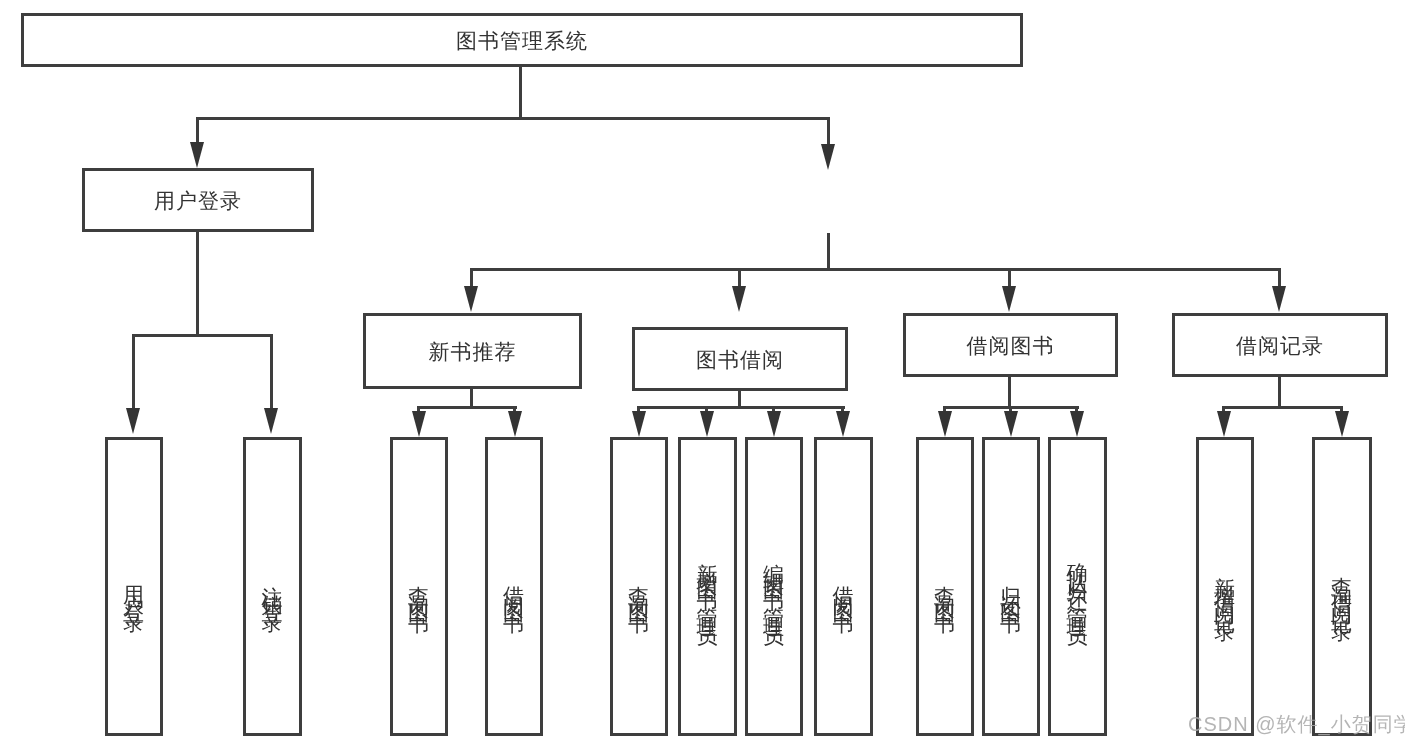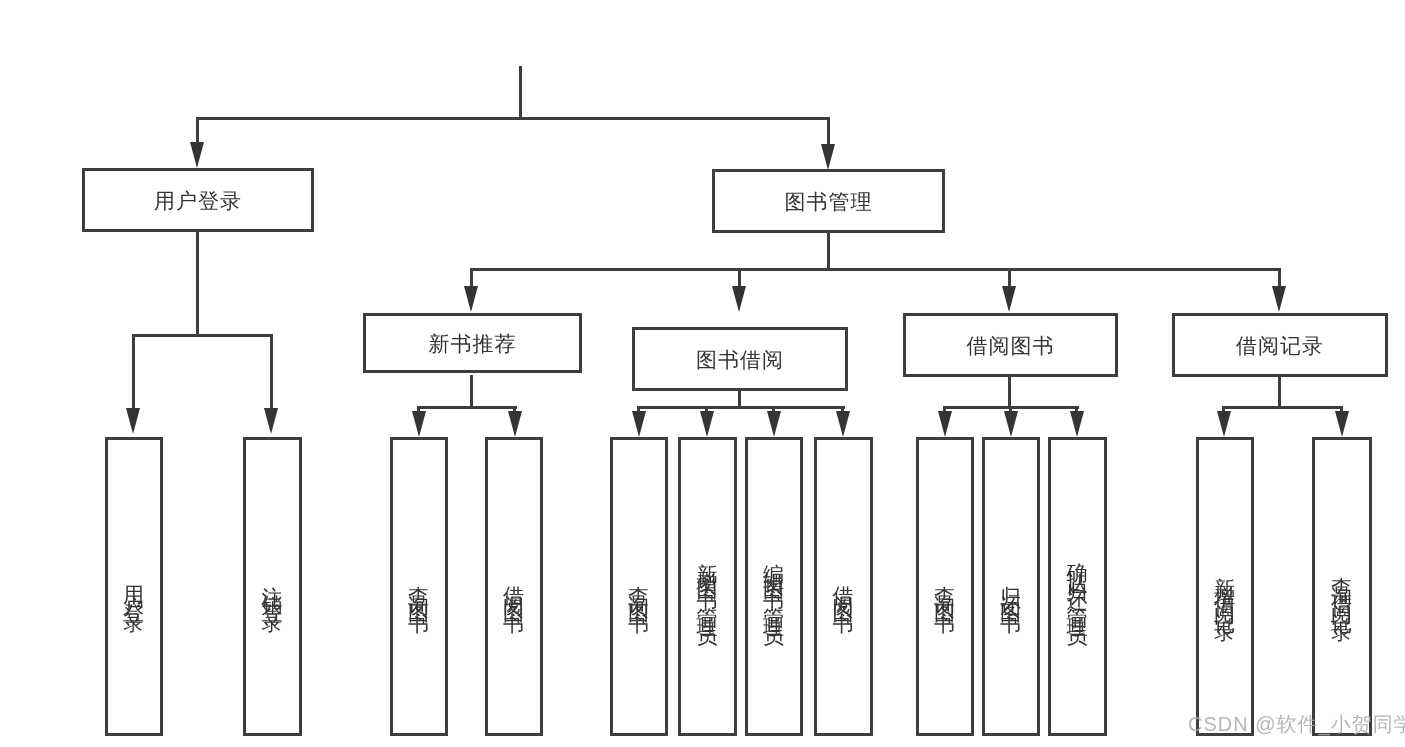--- a/index.html
+++ b/index.html
@@ -108,29 +108,29 @@
   <div class="v" style="left:1009px;top:406px;height:8px"></div>
   <div class="arrow" style="left:1004px;top:411px"></div>
   <div class="v" style="left:1075px;top:406px;height:8px"></div>
   <div class="arrow" style="left:1070px;top:411px"></div>
 
   <div class="v" style="left:1222px;top:406px;height:8px"></div>
   <div class="arrow" style="left:1217px;top:411px"></div>
   <div class="v" style="left:1340px;top:406px;height:8px"></div>
   <div class="arrow" style="left:1335px;top:411px"></div>
 
+  <div class="box" style="left:21px;top:13px;width:1002px;height:54px">
+    <span>图书管理系统</span>
+  </div>
 
   <div class="box" style="left:82px;top:168px;width:232px;height:64px">
     <span>用户登录</span>
   </div>
-  <div class="box" style="left:712px;top:169px;width:233px;height:64px">
-    <span>图书管理</span>
-  </div>
 
-  <div class="box" style="left:363px;top:313px;width:219px;height:60px">
+  <div class="box" style="left:363px;top:313px;width:219px;height:76px">
     <span>新书推荐</span>
   </div>
   <div class="box" style="left:632px;top:327px;width:216px;height:64px">
     <span>图书借阅</span>
   </div>
   <div class="box" style="left:903px;top:313px;width:215px;height:64px">
     <span>借阅图书</span>
   </div>
   <div class="box" style="left:1172px;top:313px;width:216px;height:64px">
     <span>借阅记录</span>

